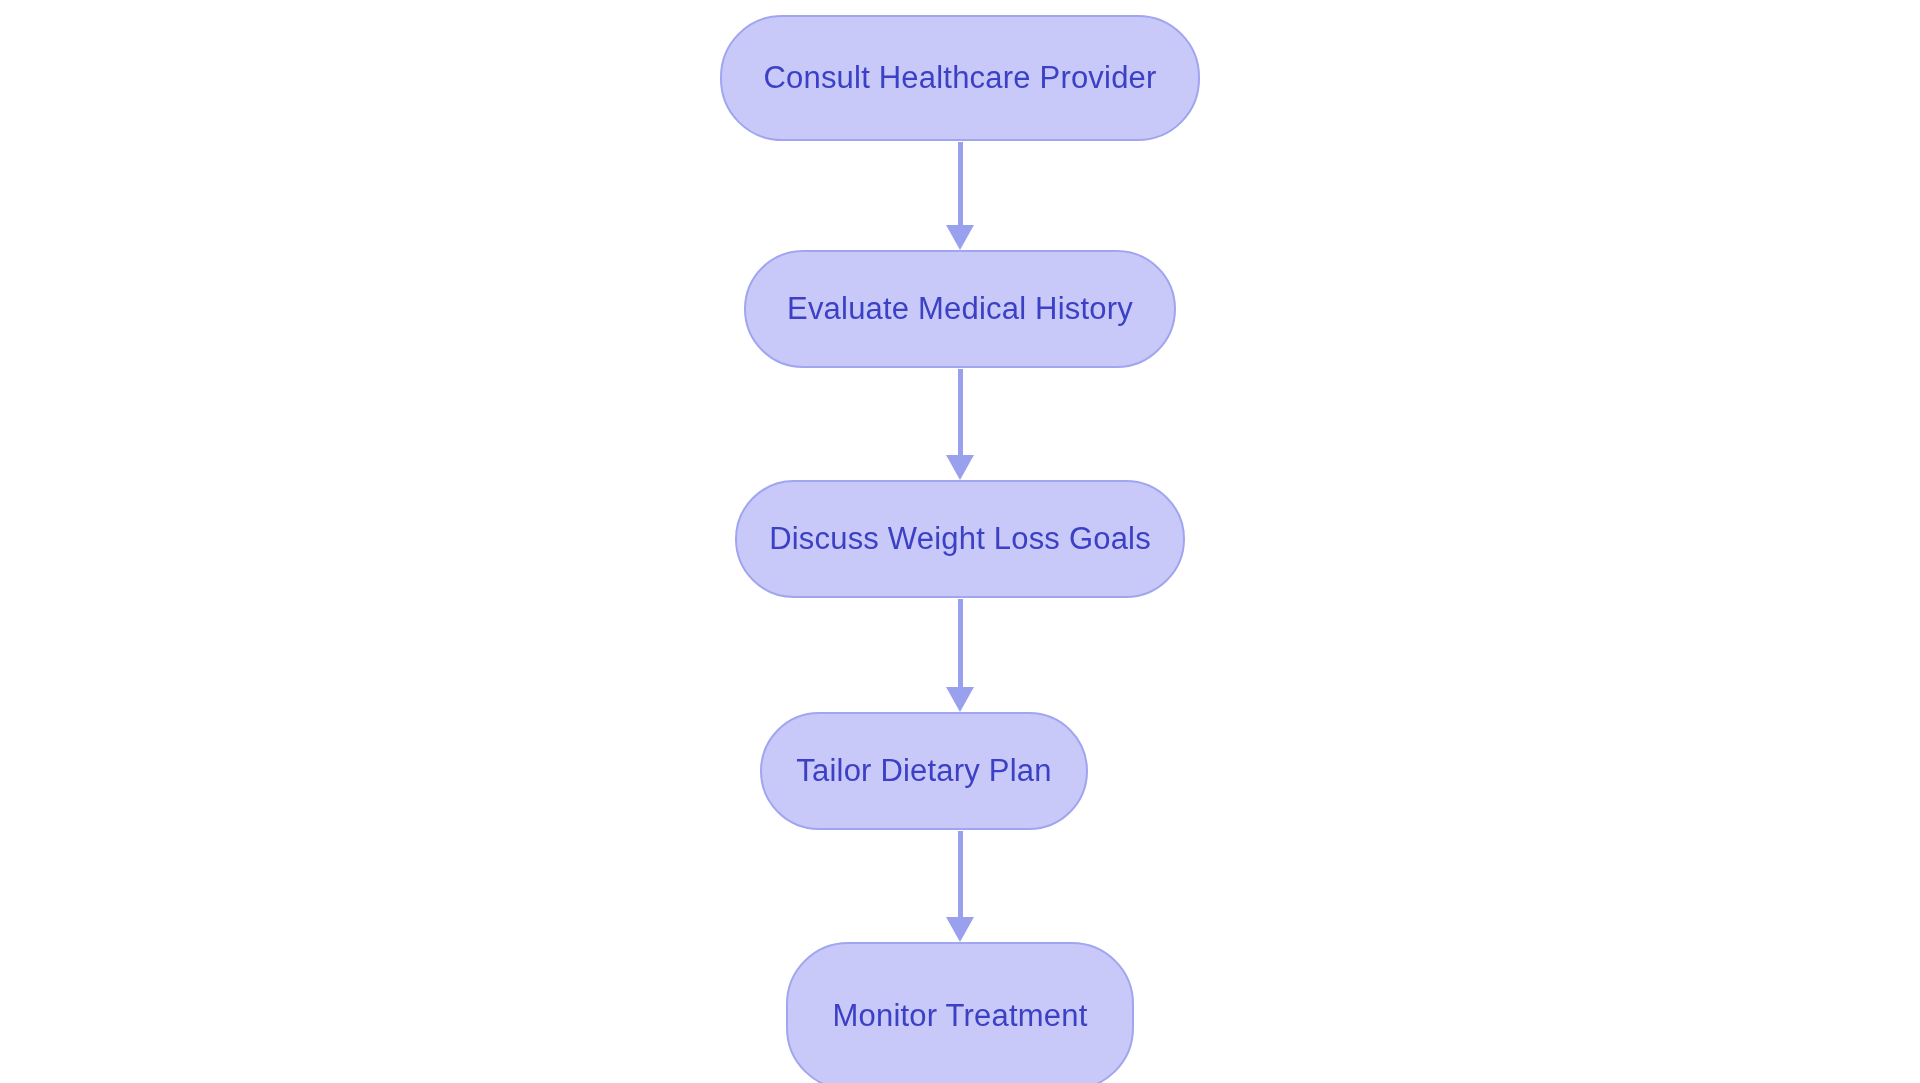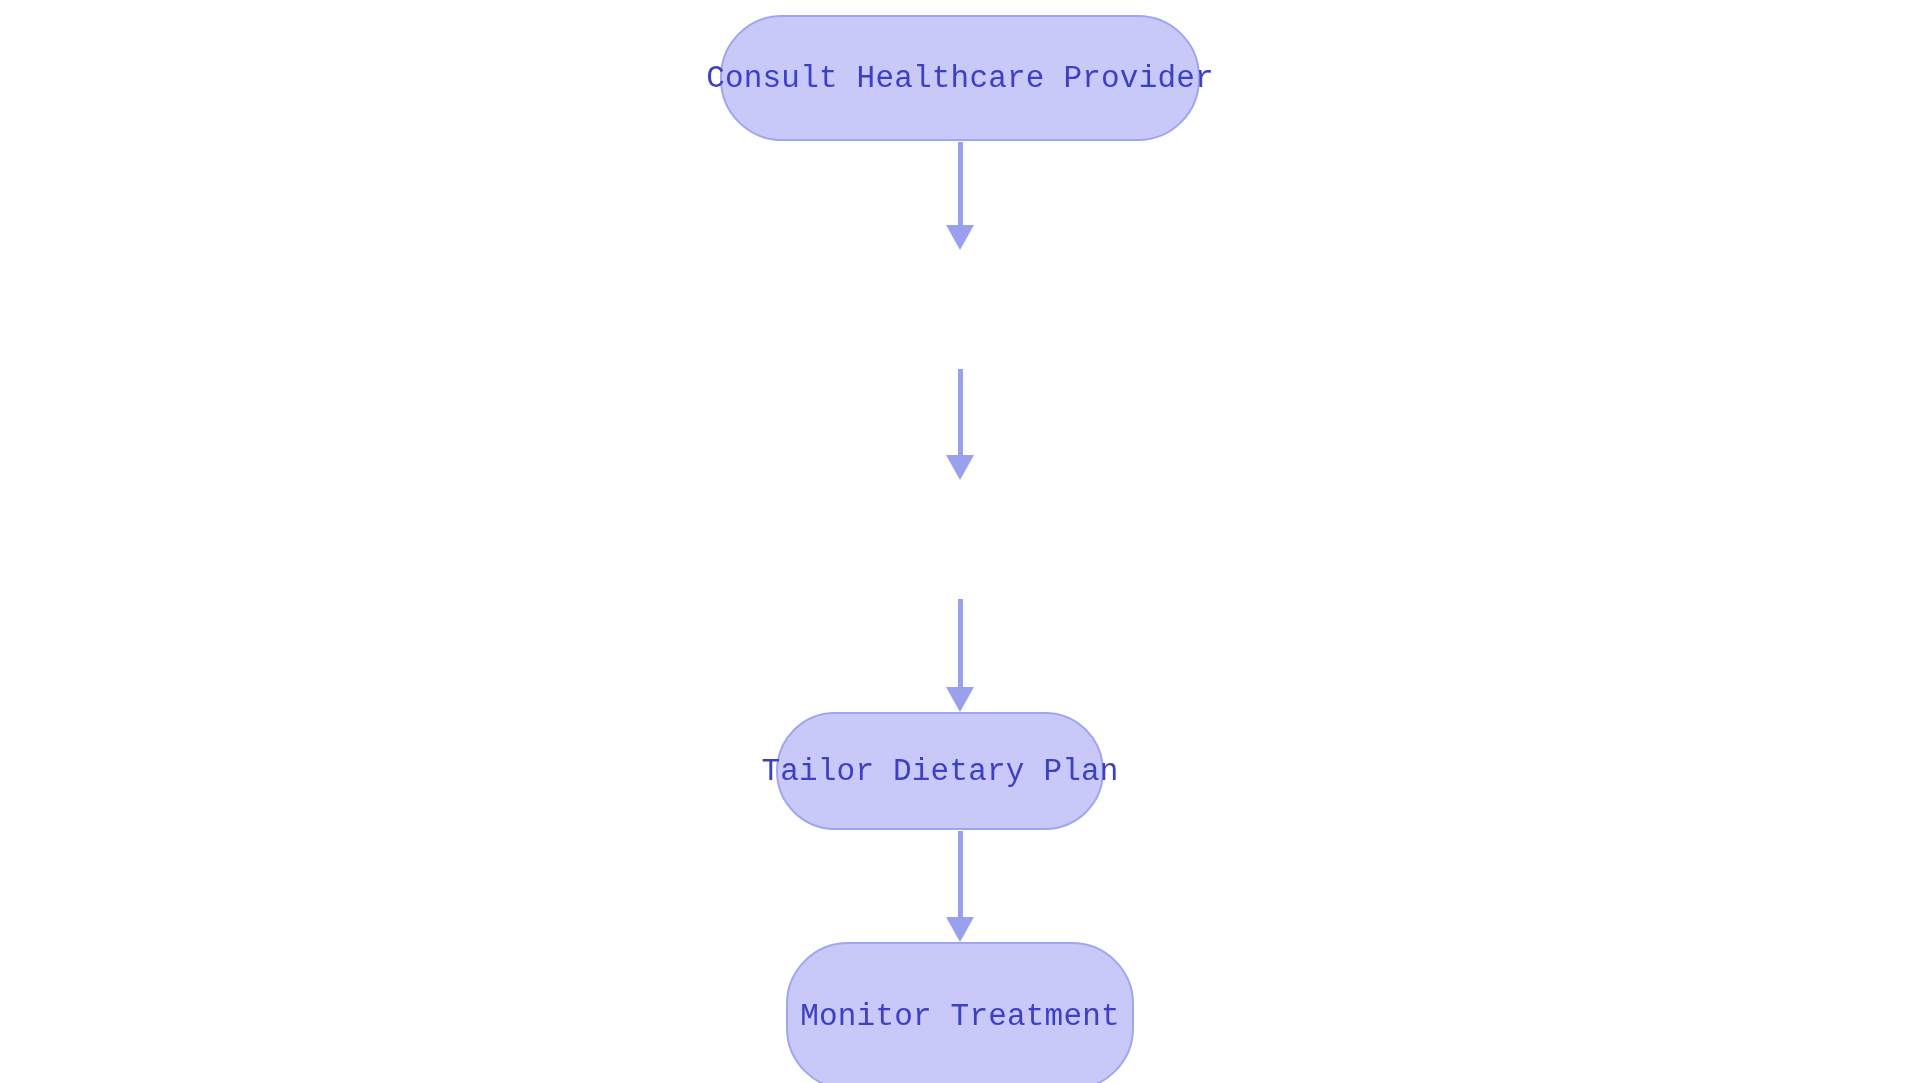--- a/index.html
+++ b/index.html
@@ -8,40 +8,40 @@
     --text:#3b40c4;
     --arrow:#99a1ef;
     --bg:#ffffff;
   }
   *{margin:0;padding:0;box-sizing:border-box;}
   html,body{width:1920px;height:1083px;background:var(--bg);overflow:hidden;}
   .canvas{
     position:relative;
     width:1920px;height:1083px;
     background:var(--bg);
-    font-family:Liberation Mono, monospace;
+    font-family:Liberation Sans, sans-serif;
   }
   .node{
     position:absolute;
     display:flex;
     align-items:center;
     justify-content:center;
     background:var(--fill);
     border:2px solid var(--stroke);
     border-radius:62px;
     color:var(--text);
     font-size:31px;
     letter-spacing:0.2px;
     text-align:center;
     white-space:nowrap;
   }
   .node-1{left:720px;top:15px;width:480px;height:126px;}
   .node-2{left:744px;top:250px;width:432px;height:118px;}
   .node-3{left:735px;top:480px;width:450px;height:118px;}
-  .node-4{left:776px;top:712px;width:328px;height:118px;}
+  .node-4{left:760px;top:712px;width:328px;height:118px;}
   .node-5{left:786px;top:942px;width:348px;height:148px;}
   .arrow{
     position:absolute;
     width:28px;
     display:flex;
     flex-direction:column;
     align-items:center;
   }
   .arrow-line{
     width:5px;
@@ -67,26 +67,32 @@
 
   <div class="node node-1">
     <span>Consult Healthcare Provider</span>
   </div>
 
   <div class="arrow arrow-1">
     <div class="arrow-line"></div>
     <div class="arrow-head"></div>
   </div>
 
+  <div class="node node-2">
+    <span>Evaluate Medical History</span>
+  </div>
 
   <div class="arrow arrow-2">
     <div class="arrow-line"></div>
     <div class="arrow-head"></div>
   </div>
 
+  <div class="node node-3">
+    <span>Discuss Weight Loss Goals</span>
+  </div>
 
   <div class="arrow arrow-3">
     <div class="arrow-line"></div>
     <div class="arrow-head"></div>
   </div>
 
   <div class="node node-4">
     <span>Tailor Dietary Plan</span>
   </div>
 

